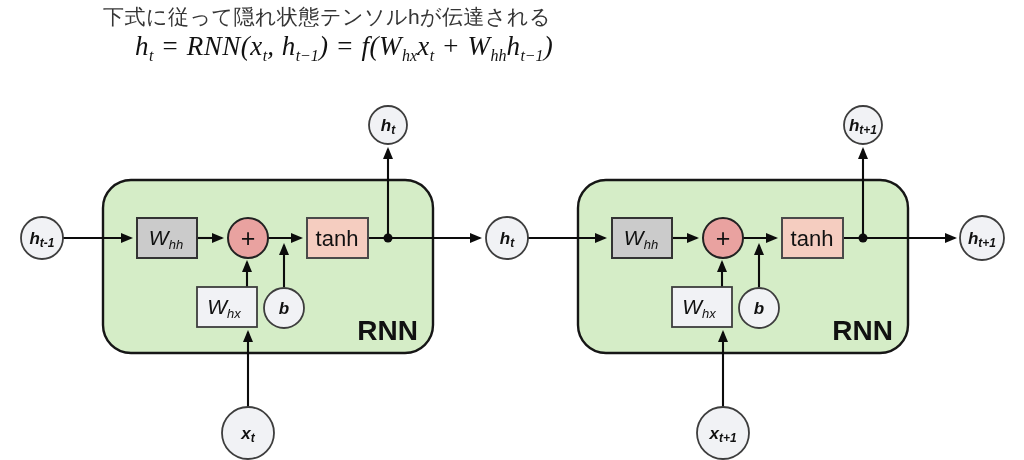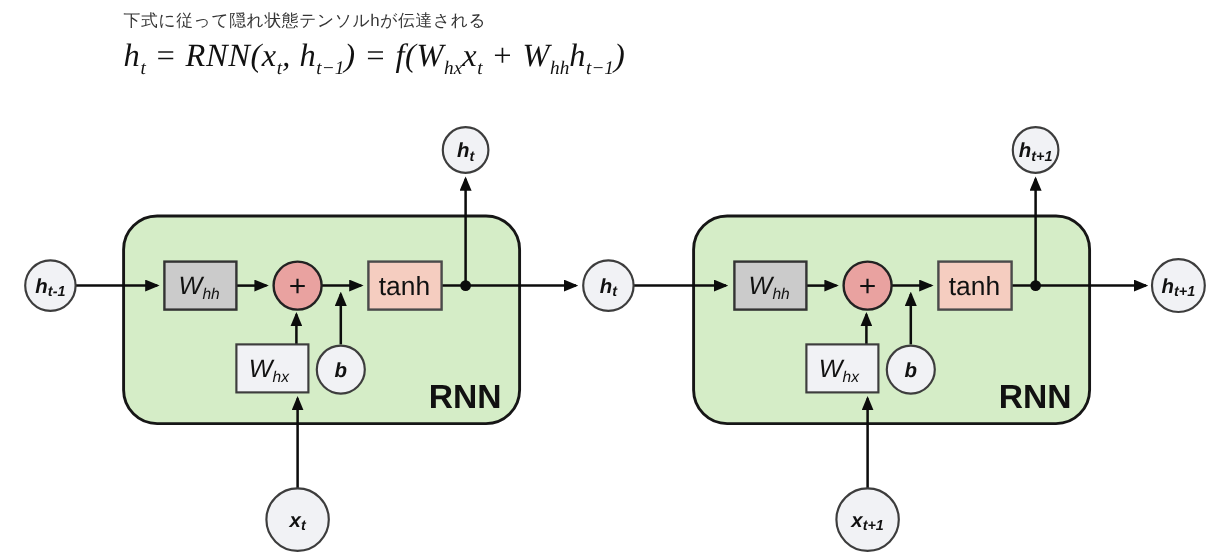--- a/index.html
+++ b/index.html
@@ -1,21 +1,21 @@
 <!DOCTYPE html>
 <html><head>
 <meta charset="utf-8">
 <style>
   html,body{margin:0;padding:0;background:#fff;}
   .screen{position:relative;width:1024px;height:460px;background:#ffffff;overflow:hidden;
           font-family:"Liberation Sans","DejaVu Sans",sans-serif;}
   .header{position:absolute;left:103px;top:5px;color:#353535;}
-  .jp-line{font-size:14px;line-height:24px;letter-spacing:0.5px;white-space:nowrap;}
+  .jp-line{font-size:21px;line-height:24px;letter-spacing:0.5px;white-space:nowrap;}
   .formula{font-family:"Liberation Serif","DejaVu Serif",serif;font-style:italic;
-           font-size:27px;line-height:34px;color:#111;white-space:nowrap;letter-spacing:0.5px;}
+           font-size:27px;line-height:34px;color:#111;white-space:nowrap;letter-spacing:0.5px;margin-left:32px;}
   .formula sub{font-size:16px;line-height:0;letter-spacing:0;}
   .bold-f{font-weight:bold;}
   svg{position:absolute;left:0;top:0;}
   .cell-box{fill:#d5edc7;stroke:#161616;stroke-width:2.4;}
   .weight-box{fill:#cbcbcb;stroke:#333333;stroke-width:2;}
   .input-weight-box{fill:#f1f2f5;stroke:#3d3d3d;stroke-width:1.8;}
   .op-circle{fill:#e9a2a0;stroke:#222222;stroke-width:2;}
   .act-box{fill:#f5cdc0;stroke:#4a4a4a;stroke-width:2;}
   .node-circle{fill:#f1f2f5;stroke:#3d3d3d;stroke-width:1.8;}
   .flow{stroke:#0c0c0c;stroke-width:2.1;fill:none;}

